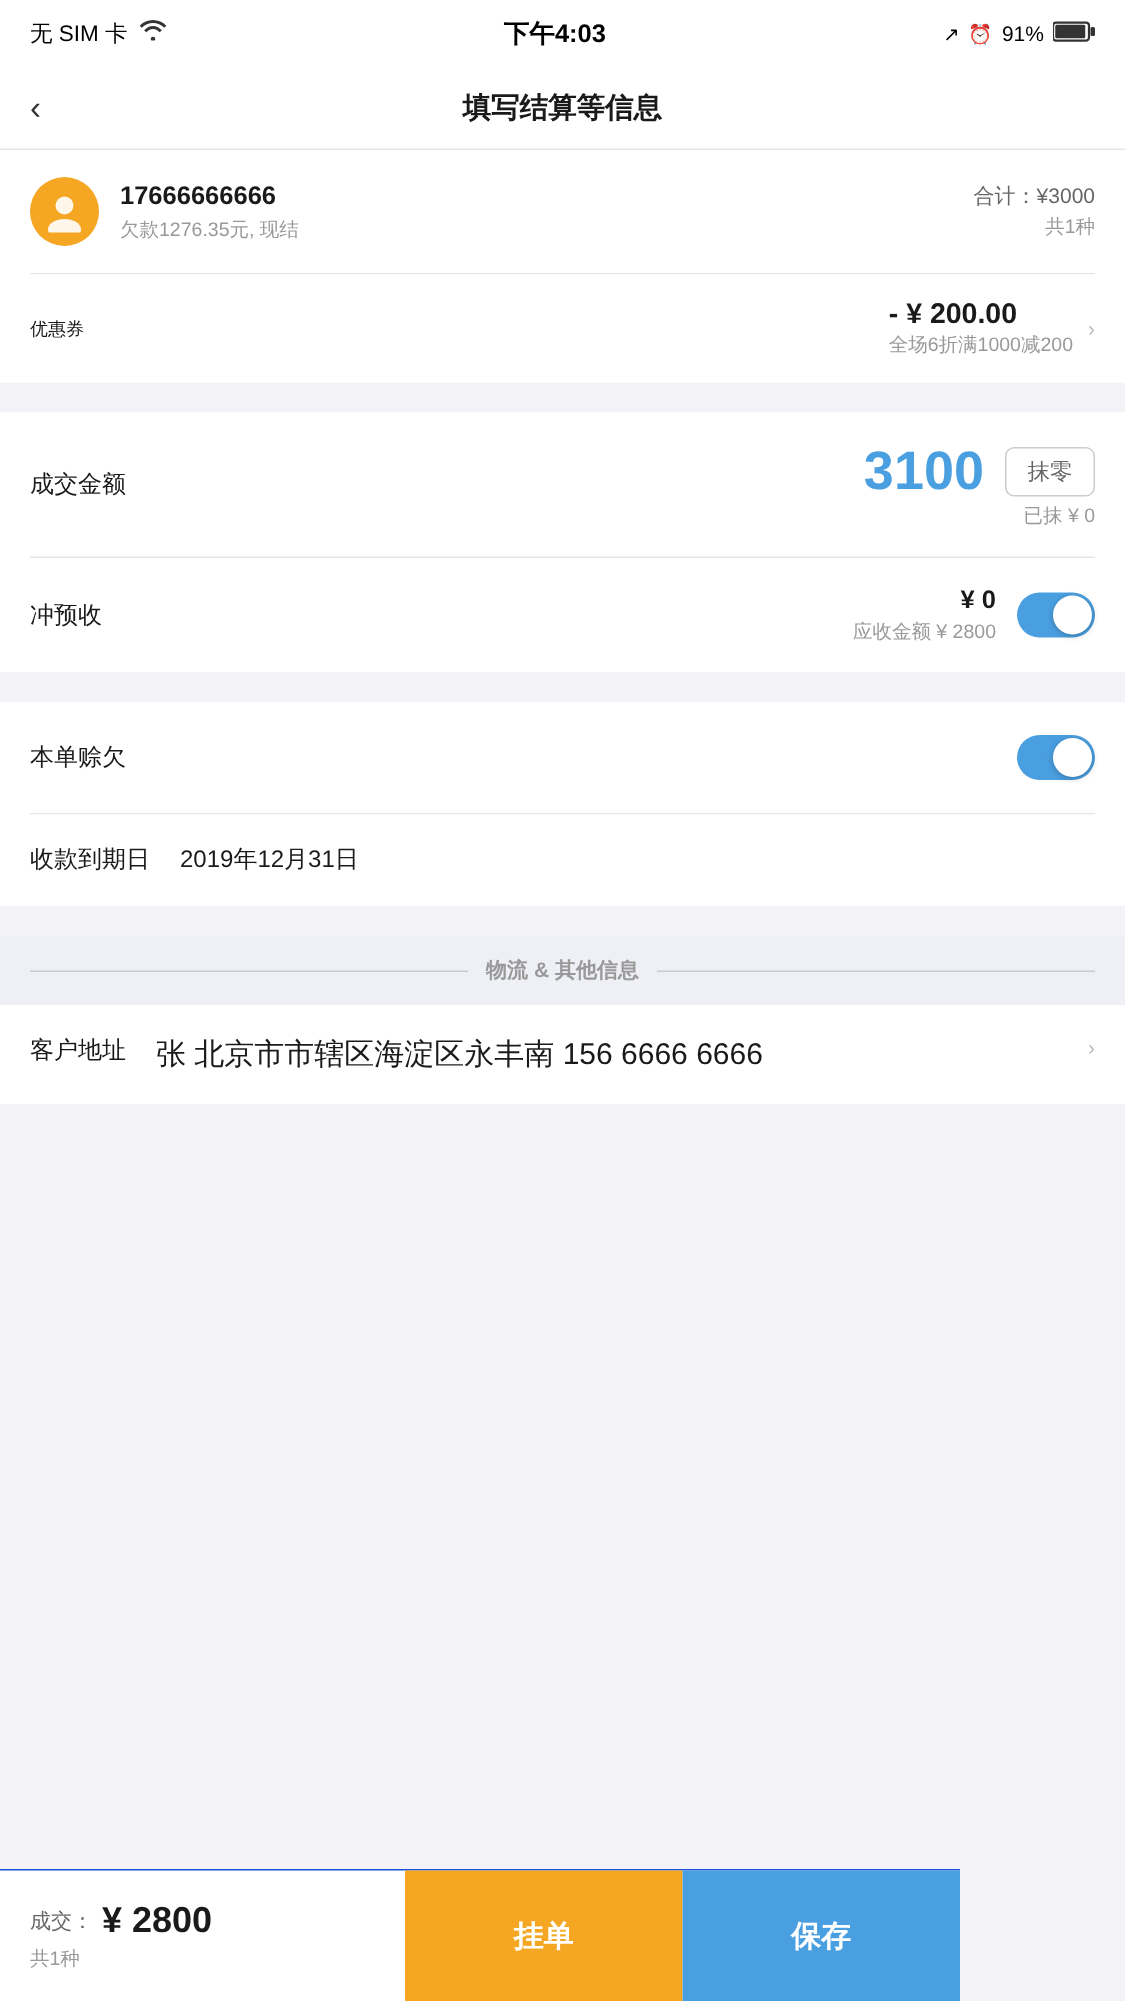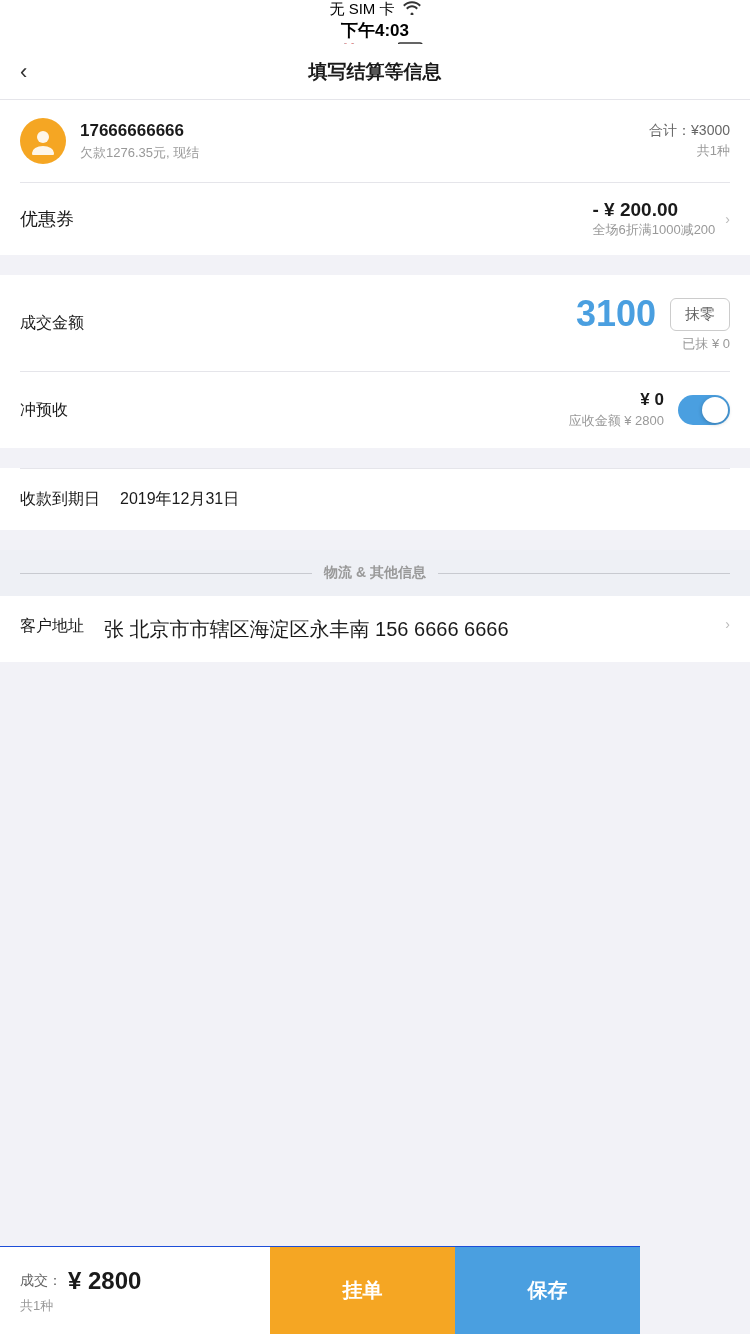--- a/index.html
+++ b/index.html
@@ -16,21 +16,20 @@
     
     .status-bar {
       height: 44px;
       background: #fff;
       display: flex;
       align-items: center;
       justify-content: space-between;
       padding: 0 20px;
       font-size: 15px;
       font-weight: 500;
-      flex-direction: column;
     }
     .status-left { display: flex; align-items: center; gap: 8px; }
     .status-center { font-size: 17px; font-weight: 600; }
     .status-right { display: flex; align-items: center; gap: 6px; font-size: 14px; }
 
     
     .nav-bar {
       height: 56px;
       background: #fff;
       display: flex;
@@ -122,21 +121,21 @@
     
     .coupon-row {
       display: flex;
       align-items: center;
       justify-content: space-between;
       padding: 16px 20px;
       background: #fff;
       cursor: pointer;
     }
     .coupon-label {
-      font-size: 18px;
+      font-size: 12px;
       color: #1a1a1a;
     }
     .coupon-right {
       display: flex;
       align-items: center;
       gap: 6px;
     }
     .coupon-discount {
       font-size: 19px;
       font-weight: 600;
@@ -458,20 +457,26 @@
             <div class="toggle-knob"></div>
           </div>
         </div>
       </div>
     </div>
   </div>
 
   <div class="gray-gap"></div>
 
   <div class="card-section">
+    <div class="debt-row">
+      <span class="form-label">本单赊欠</span>
+      <div class="toggle">
+        <div class="toggle-knob"></div>
+      </div>
+    </div>
     <div class="divider"></div>
 
     <div class="date-row">
       <span class="date-label">收款到期日</span>
       <span class="date-value">2019年12月31日</span>
     </div>
   </div>
 
   <div class="gray-gap"></div>
 

